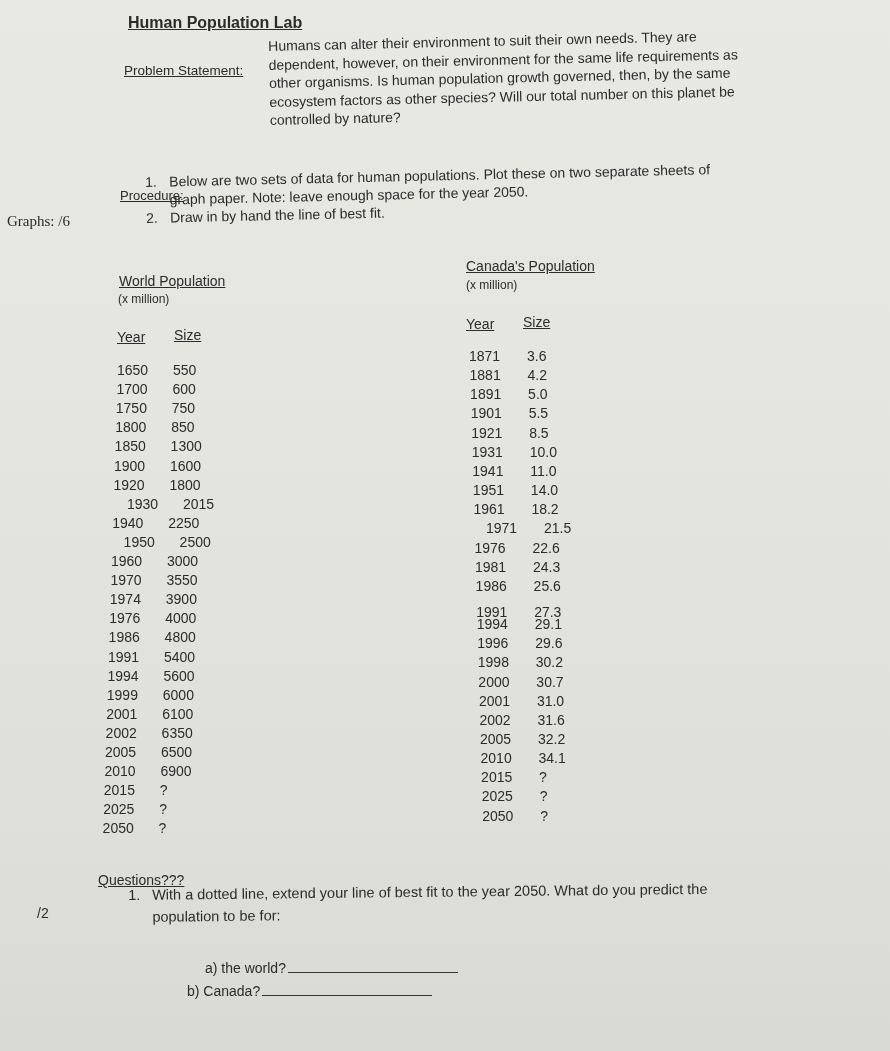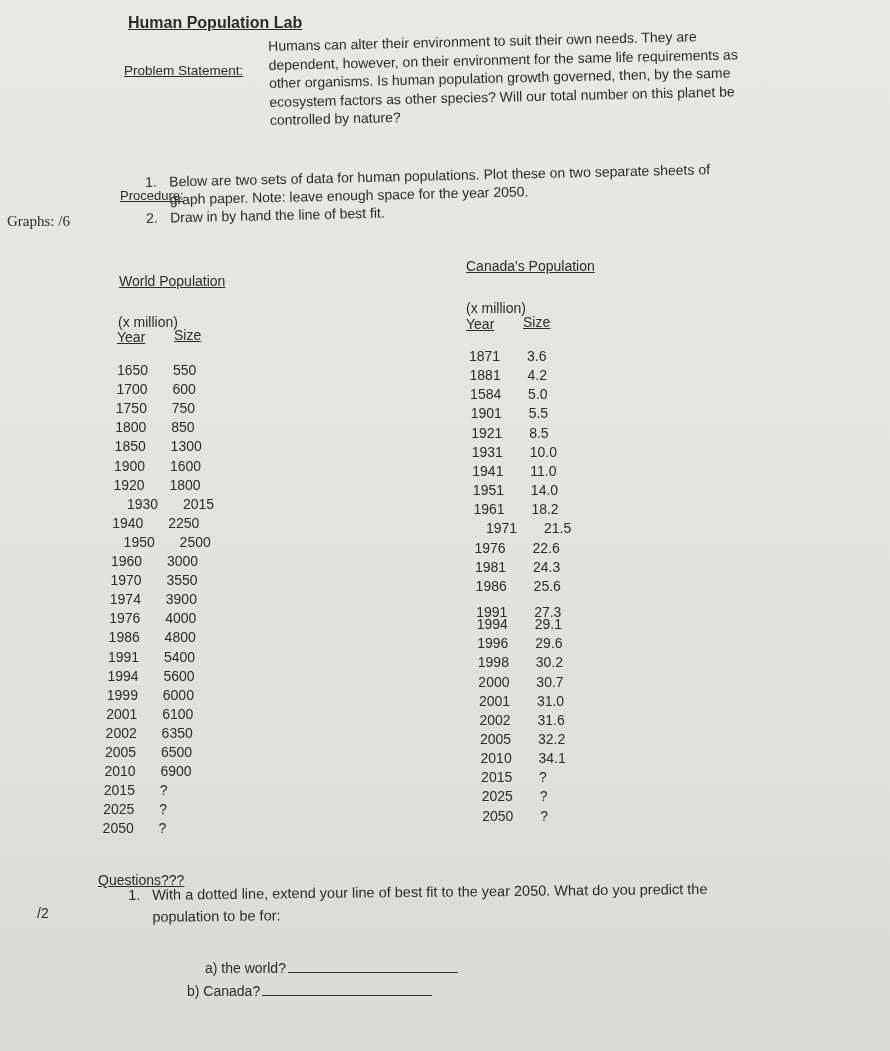--- a/index.html
+++ b/index.html
@@ -14,21 +14,21 @@
   .title { left: 128px; top: 14px; font-size: 16px; font-weight: bold; text-decoration: underline; }
   .ps-label { left: 124px; top: 63px; font-size: 13.5px; text-decoration: underline; }
   .ps-text { left: 268px; top: 37px; width: 560px; font-size: 14px; line-height: 18.5px; transform: rotate(-1.3deg); transform-origin: left top; }
   .ps-text .line { white-space: nowrap; display: block; }
   .graphs-mark { left: 7px; top: 213px; font-family: "Liberation Serif", serif; font-size: 15px; }
   .proc-label { left: 120px; top: 188px; font-size: 13px; text-decoration: underline; }
   .proc-list { left: 145px; top: 173px; width: 700px; font-size: 14px; line-height: 18px; transform: rotate(-1.3deg); transform-origin: left top; }
   .proc-item { position: relative; padding-left: 24px; white-space: nowrap; }
   .proc-item .num { position: absolute; left: 0; top: 0; }
   .hdr { font-size: 14px; text-decoration: underline; }
-  .sub { font-size: 14px; margin-top: 22px; }
+  .sub { font-size: 12px; }
   .col-table { font-size: 14px; }
   .col-table .row { position: absolute; white-space: nowrap; }
   .col-table .yr { display: inline-block; width: 56px; }
   .q-label { left: 98px; top: 872px; font-size: 14px; text-decoration: underline; }
   .q-mark { left: 37px; top: 905px; font-size: 14px; }
   .q1 { left: 128px; top: 884px; width: 760px; font-size: 14.5px; line-height: 22px; transform: rotate(-0.6deg); transform-origin: left top; }
   .q1 .num { position: absolute; left: 0; top: 0; }
   .q1 .txt { padding-left: 24px; display: block; white-space: nowrap; }
   .answer { font-size: 14px; white-space: nowrap; }
   .blank { display: inline-block; width: 170px; border-bottom: 1.5px solid #333; height: 14px; vertical-align: baseline; margin-left: 2px; }
@@ -93,21 +93,21 @@
     <div class="row" style="left: 102.6px; top: 820.4px;"><span class="yr" style="width: 56px;">2050</span><span>?</span></div>
   </div>
 
 <div class="abs hdr" style="left:466px; top:258px;">Canada's Population</div>
 <div class="abs sub" style="left:466px; top:278px;">(x million)</div>
 <div class="abs hdr" style="left:466px; top:316px;">Year</div>
 <div class="abs hdr" style="left:523px; top:314px;">Size</div>
 <div id="canada-table" class="col-table">
     <div class="row" style="left: 469px; top: 348px;"><span class="yr" style="width: 58px;">1871</span><span>3.6</span></div>
     <div class="row" style="left: 469.55px; top: 367.15px;"><span class="yr" style="width: 58px;">1881</span><span>4.2</span></div>
-    <div class="row" style="left: 470.1px; top: 386.3px;"><span class="yr" style="width: 58px;">1584</span><span>5.0</span></div>
+    <div class="row" style="left: 470.1px; top: 386.3px;"><span class="yr" style="width: 58px;">1891</span><span>5.0</span></div>
     <div class="row" style="left: 470.65px; top: 405.45px;"><span class="yr" style="width: 58px;">1901</span><span>5.5</span></div>
     <div class="row" style="left: 471.2px; top: 424.6px;"><span class="yr" style="width: 58px;">1921</span><span>8.5</span></div>
     <div class="row" style="left: 471.75px; top: 443.75px;"><span class="yr" style="width: 58px;">1931</span><span>10.0</span></div>
     <div class="row" style="left: 472.3px; top: 462.9px;"><span class="yr" style="width: 58px;">1941</span><span>11.0</span></div>
     <div class="row" style="left: 472.85px; top: 482.05px;"><span class="yr" style="width: 58px;">1951</span><span>14.0</span></div>
     <div class="row" style="left: 473.4px; top: 501.2px;"><span class="yr" style="width: 58px;">1961</span><span>18.2</span></div>
     <div class="row" style="left: 473.95px; top: 520.35px;"><span class="yr" style="width: 58px; margin-left: 12px;">1971</span><span>21.5</span></div>
     <div class="row" style="left: 474.5px; top: 539.5px;"><span class="yr" style="width: 58px;">1976</span><span>22.6</span></div>
     <div class="row" style="left: 475px; top: 558.65px;"><span class="yr" style="width: 58px;">1981</span><span>24.3</span></div>
     <div class="row" style="left: 475.6px; top: 577.8px;"><span class="yr" style="width: 58px;">1986</span><span>25.6</span></div>

